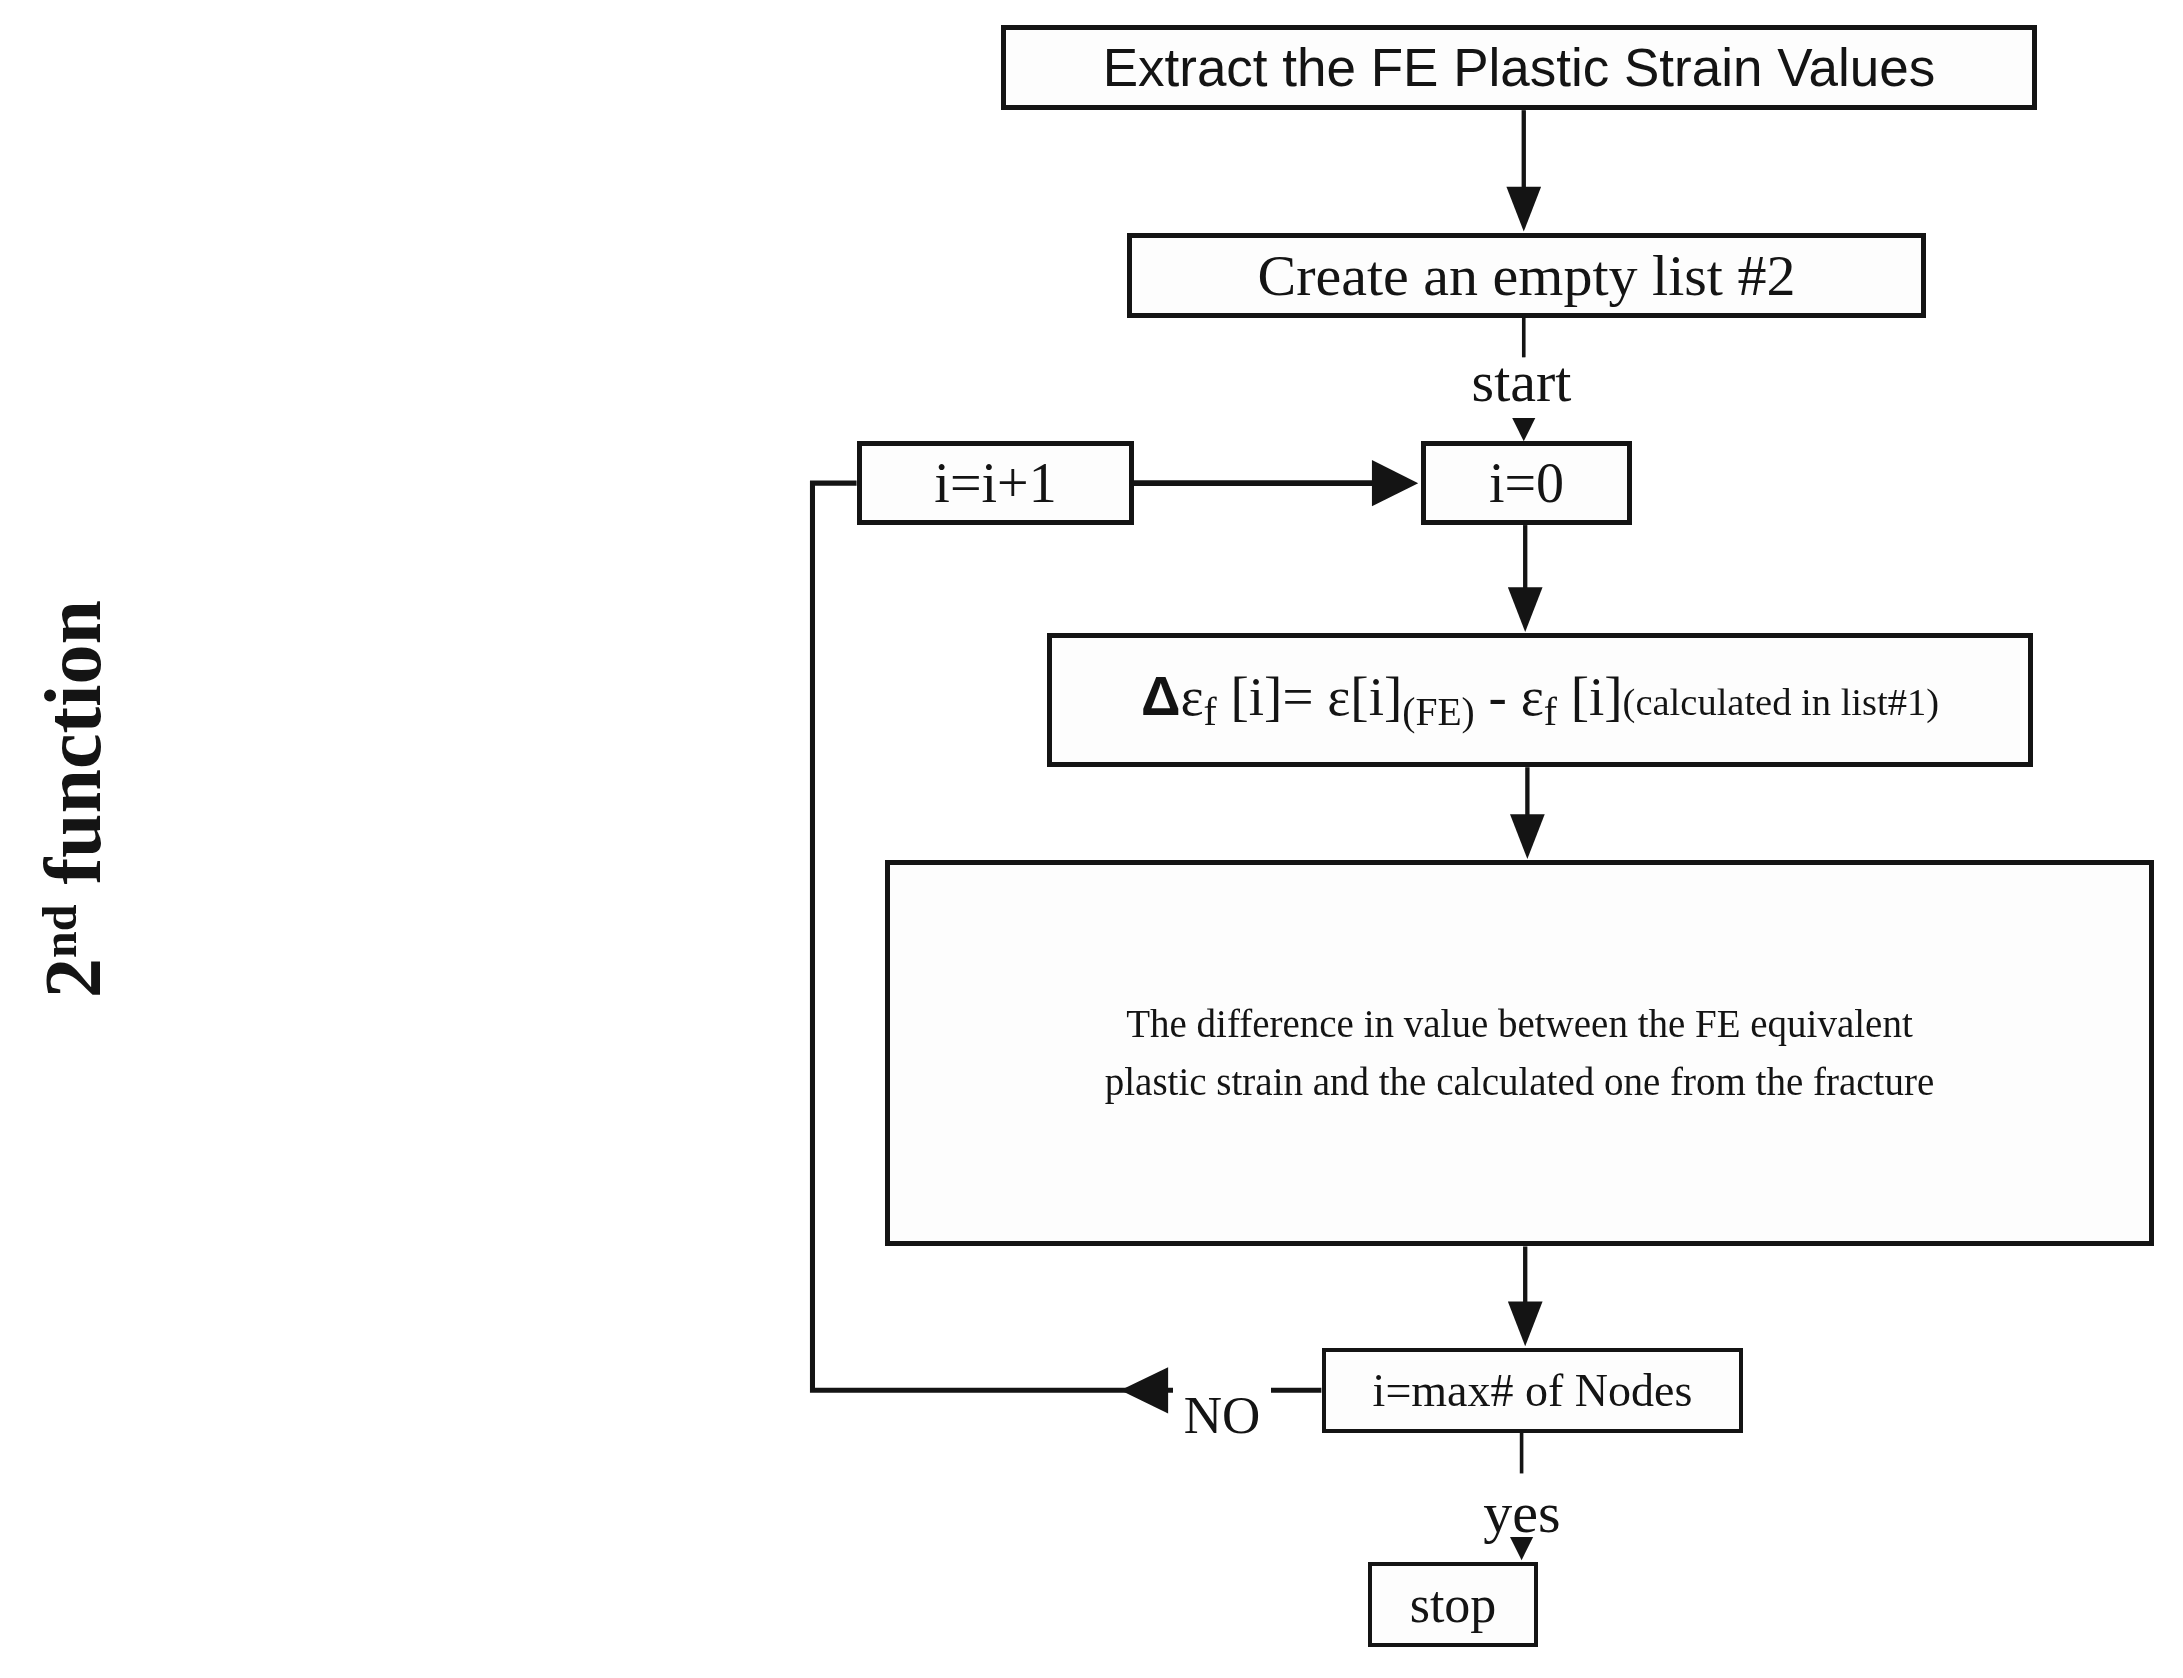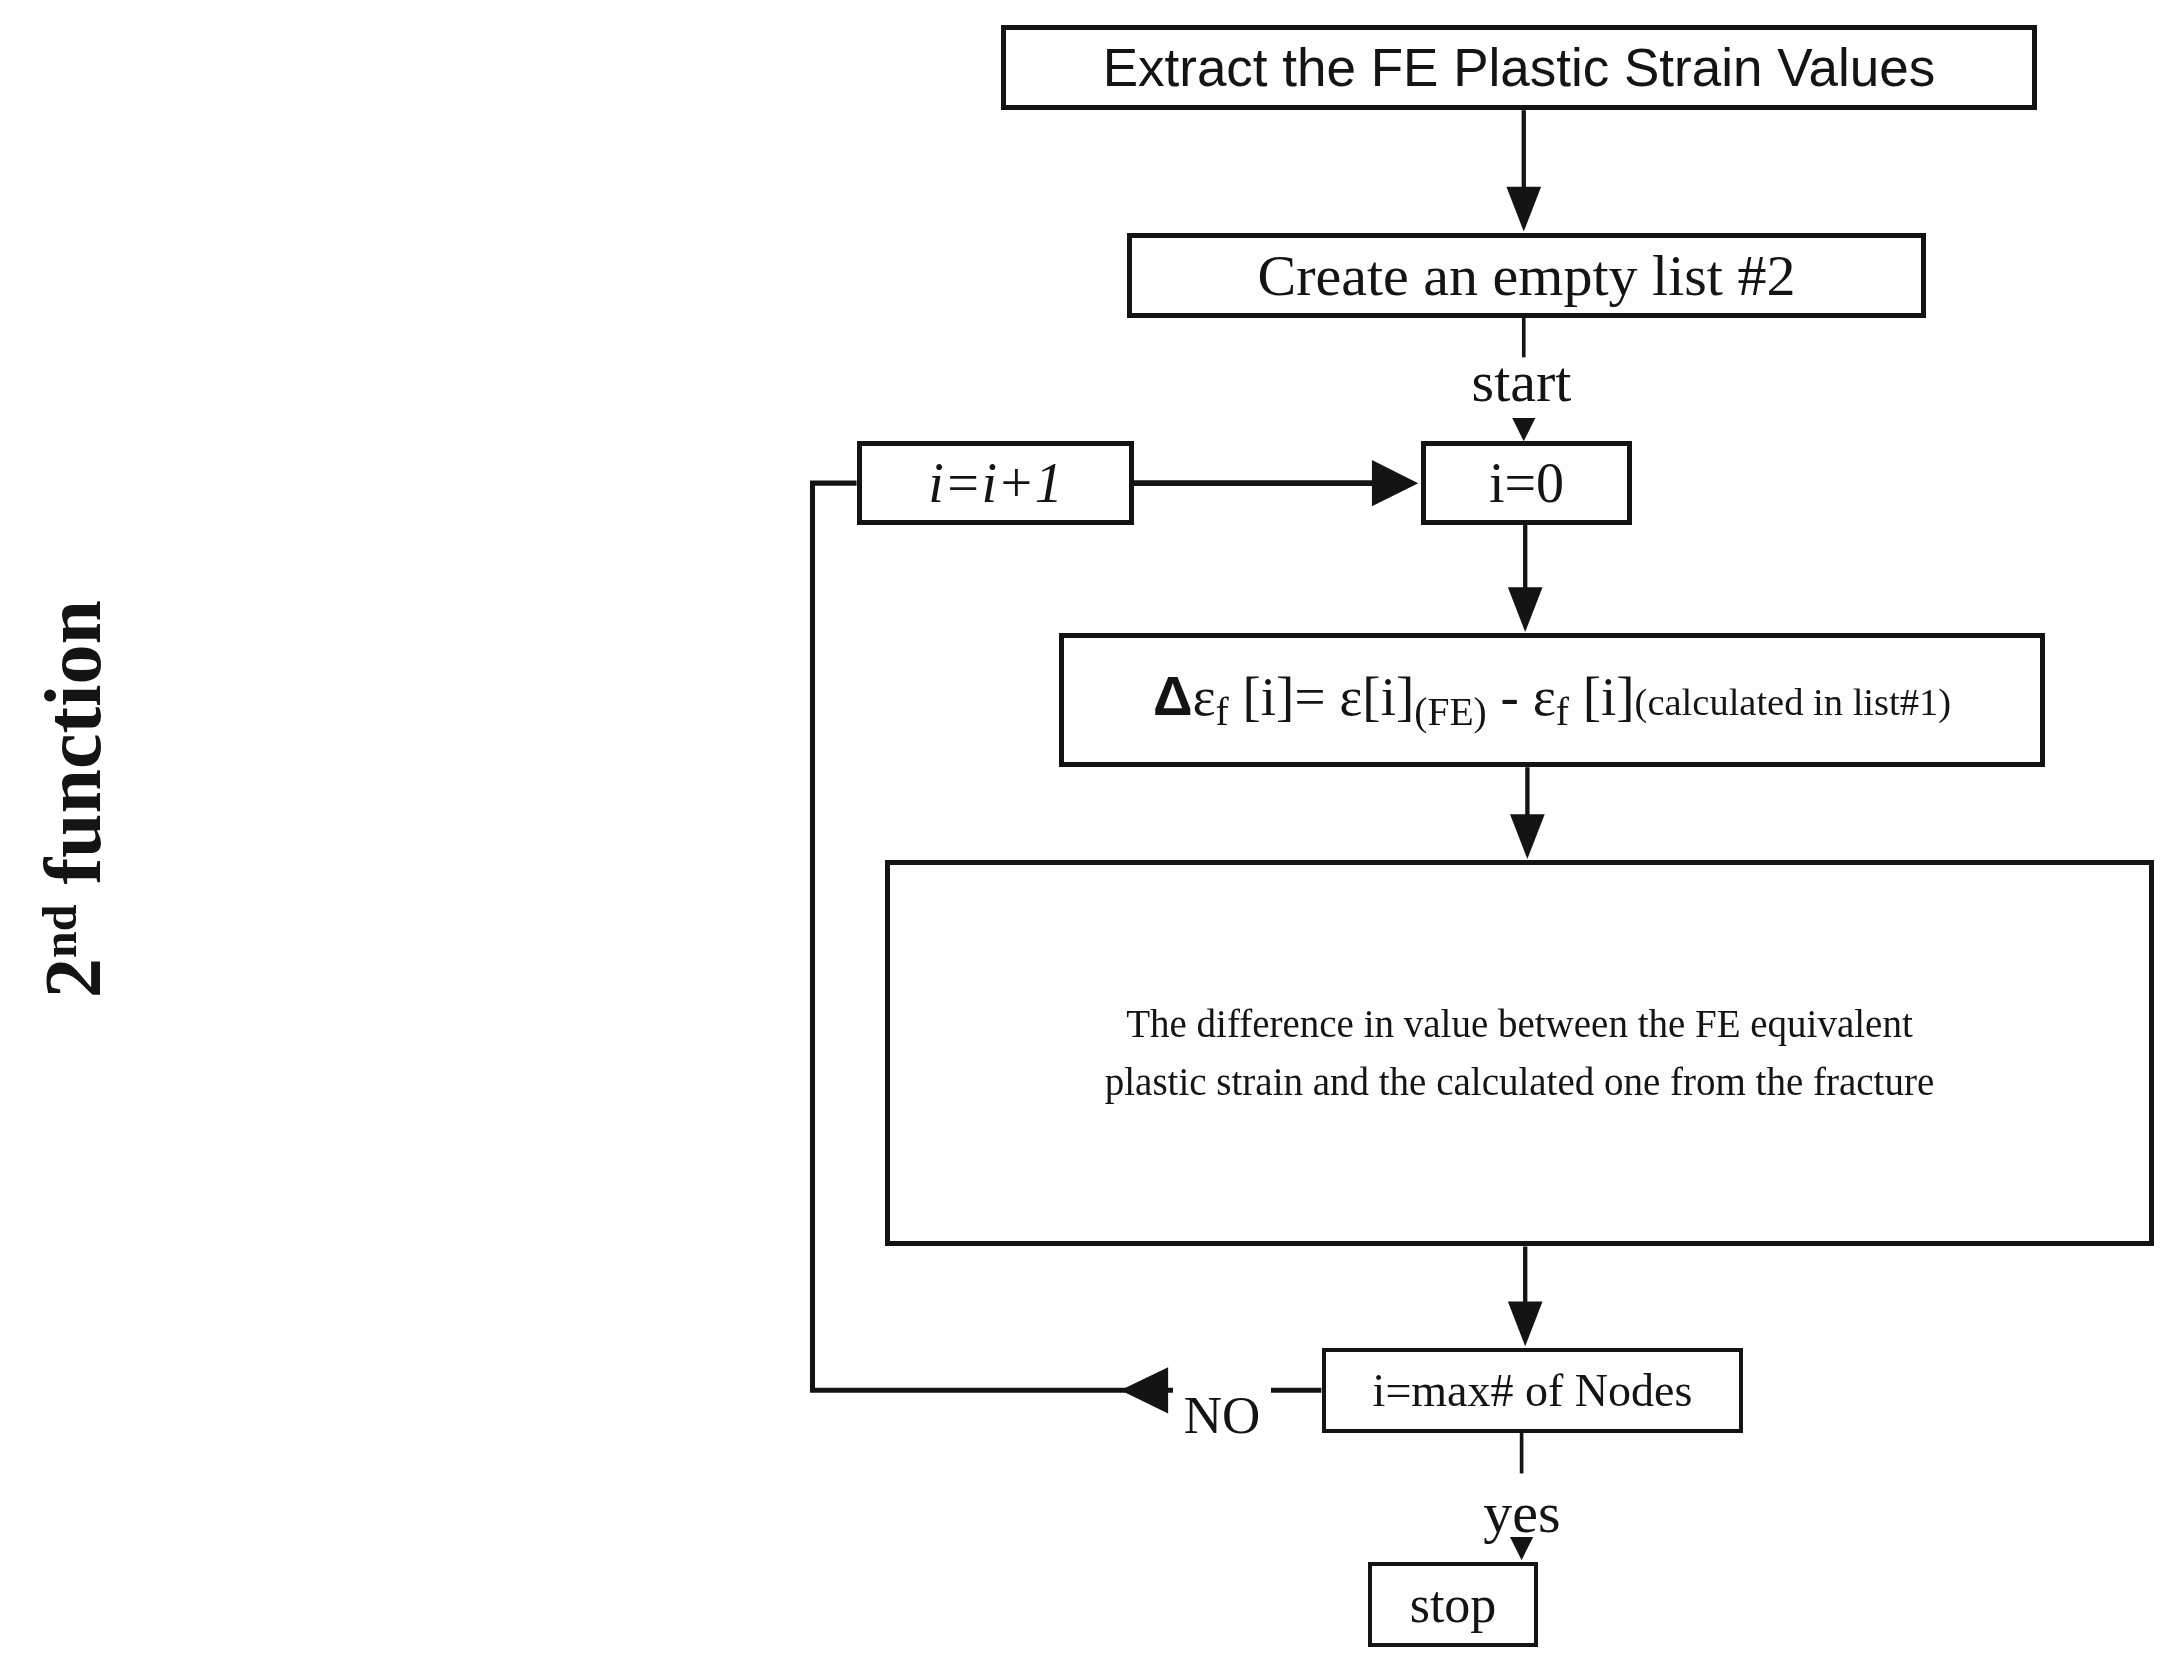--- a/index.html
+++ b/index.html
@@ -8,23 +8,23 @@
     font-family:"Liberation Serif",serif;color:#141414;overflow:hidden;
   }
   .box{
     position:absolute;border:5px solid #141414;background:#fdfdfd;
     display:flex;align-items:center;justify-content:center;
     box-sizing:border-box;white-space:nowrap;
   }
   #box-extract{left:1001px;top:25px;width:1036px;height:85px;
     font-family:"Liberation Sans",sans-serif;font-size:53px;}
   #box-create{left:1127px;top:233px;width:799px;height:85px;font-size:58px;}
-  #box-iincr{left:857px;top:441px;width:277px;height:84px;font-size:56px;font-style:italic;}
+  #box-iincr{left:857px;top:441px;width:277px;height:84px;font-size:56px;}
   #box-izero{left:1421px;top:441px;width:211px;height:84px;font-size:56px;}
-  #box-formula{left:1047px;top:633px;width:986px;height:134px;font-size:55px;margin-left:12px;}
+  #box-formula{left:1047px;top:633px;width:986px;height:134px;font-size:55px;}
   #box-desc{left:885px;top:860px;width:1269px;height:386px;font-size:39px;
     line-height:1.48;flex-direction:column;}
   #box-imax{left:1322px;top:1348px;width:421px;height:85px;font-size:46px;border-width:4.3px;}
   #box-stop{left:1368px;top:1562px;width:170px;height:85px;font-size:52px;border-width:4.3px;}
 
   .floating{position:absolute;text-align:center;}
   #label-start{left:1413px;top:348px;width:217px;font-size:58px;}
   #label-no{left:1173px;top:1356px;width:98px;font-size:53px;background:#ffffff;margin-top:29px;}
   #label-yes{left:1435px;top:1479px;width:174px;font-size:58px;}
   #side-label{

